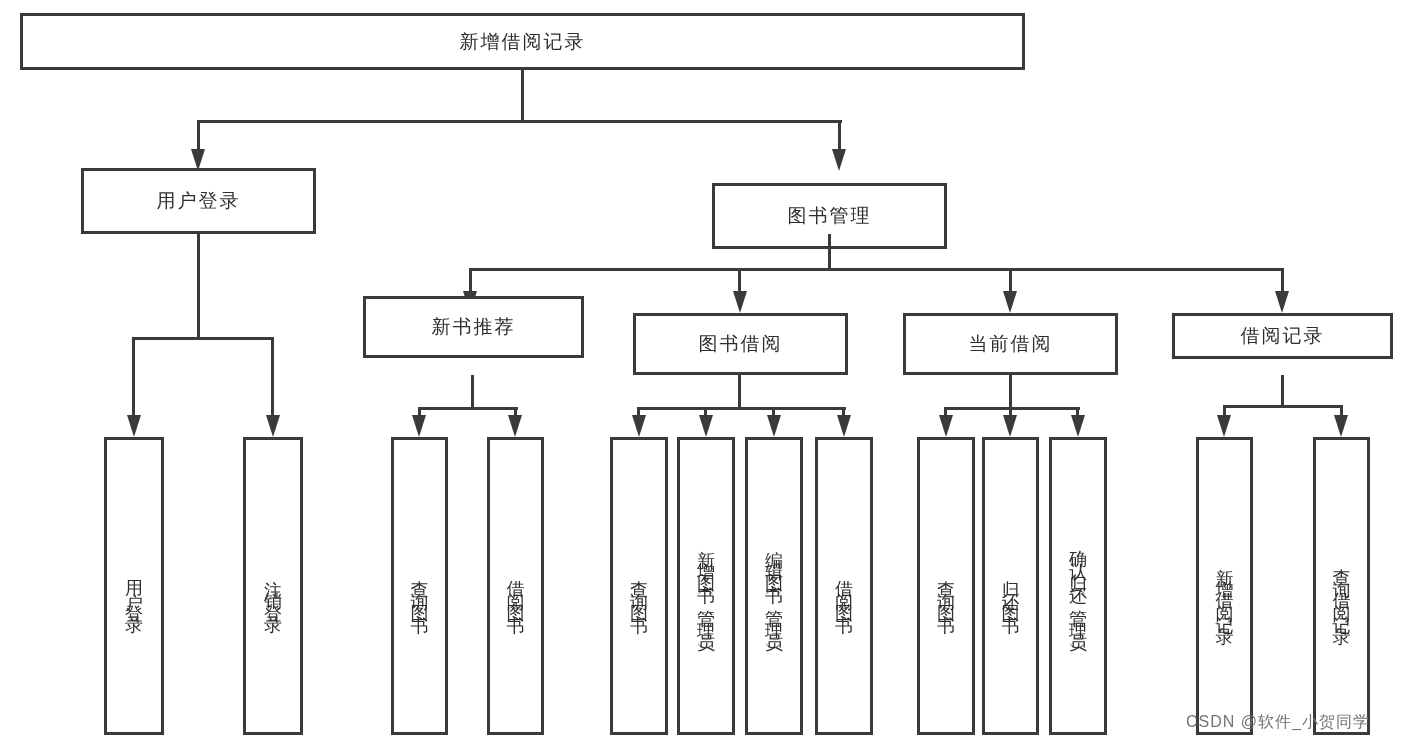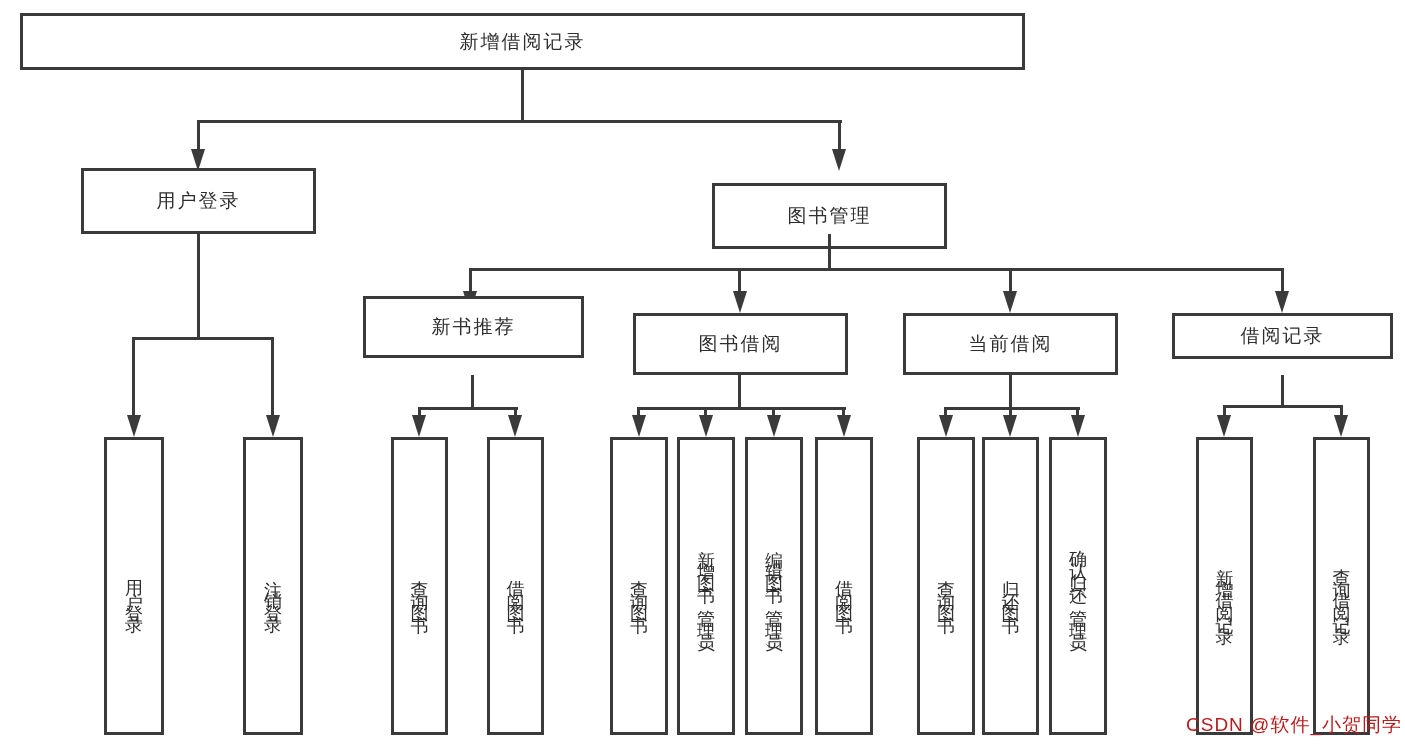--- a/index.html
+++ b/index.html
@@ -35,22 +35,22 @@
   .arrow{
     position:absolute;
     width:0;height:0;
     border-left:7px solid transparent;
     border-right:7px solid transparent;
     border-top:22px solid #3a3a3a;
   }
   .watermark{
     position:absolute;
     left:1186px;top:712px;
-    font-size:19px;
-    color:#b91c1c;
+    font-size:16px;
+    color:#737373;
     letter-spacing:1px;
     white-space:nowrap;
     z-index:5;
   }
 </style>
 </head>
 <body>
 
 <div class="stage">
 

